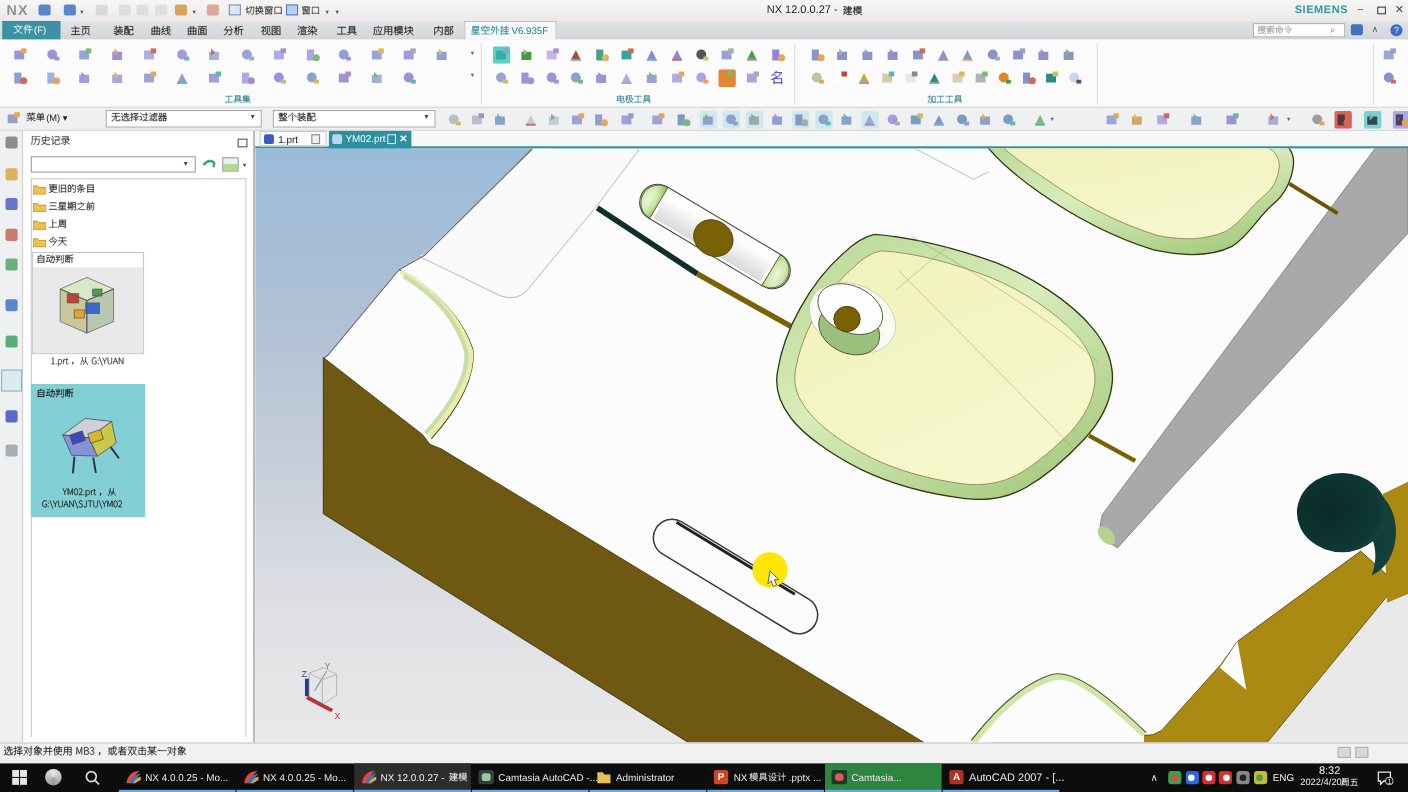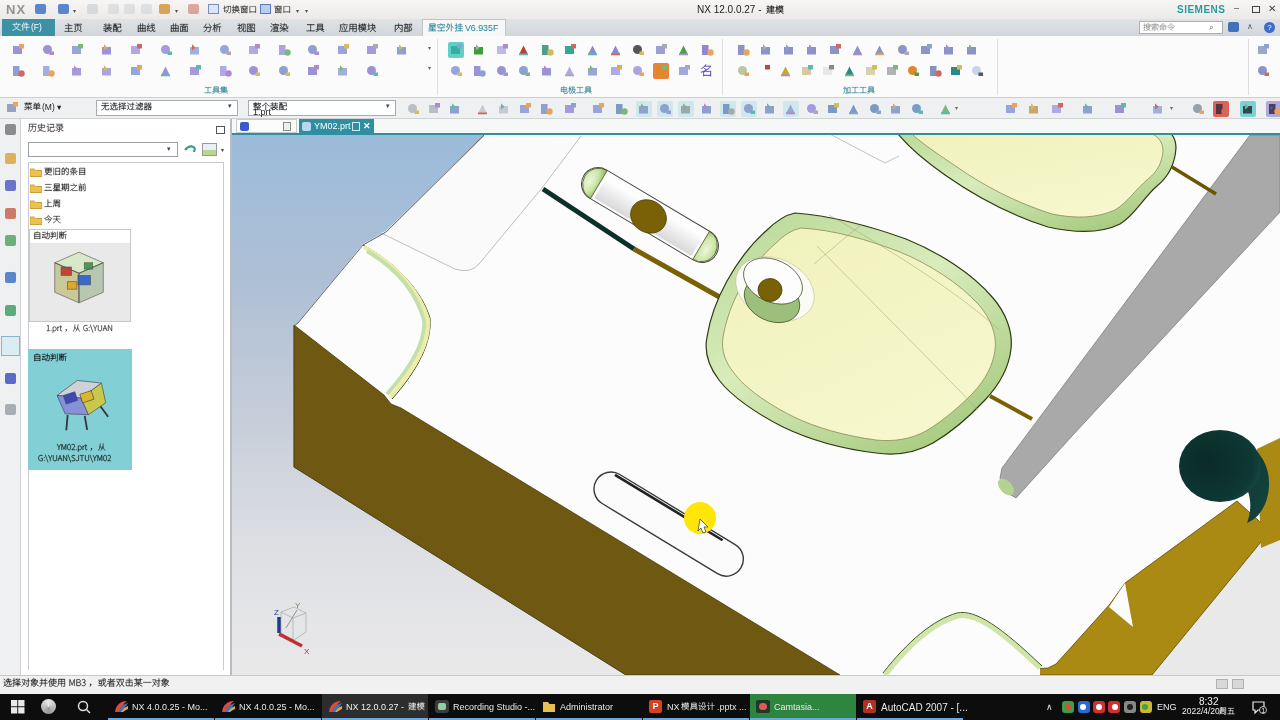--- a/index.html
+++ b/index.html
@@ -666,21 +666,21 @@
 <svg style="position:absolute;left:57px;top:443px;overflow:visible" width="51" height="10">
     <path transform="translate(0,7.0)" d="M1.8 0V-2.4L0 -5.8H0.4L1.3 -3.9Q1.4 -3.6 1.6 -3.3Q1.7 -3 1.9 -2.7H1.9Q2.1 -3 2.3 -3.3Q2.4 -3.6 2.6 -3.9L3.5 -5.8H3.8L2.1 -2.4V0Z M4.7 0V-5.8H5.2L6.4 -2.3Q6.6 -2 6.7 -1.7Q6.8 -1.3 6.9 -1H7Q7.1 -1.3 7.2 -1.7Q7.3 -2 7.4 -2.3L8.7 -5.8H9.1V0H8.8V-4Q8.8 -4.2 8.8 -4.5Q8.8 -4.8 8.9 -5Q8.9 -5.3 8.9 -5.5H8.8L8.4 -4.3L7.1 -0.6H6.8L5.5 -4.3L5 -5.5H5Q5 -5.3 5 -5Q5 -4.8 5 -4.5Q5 -4.2 5 -4V0Z M12.1 0.1Q11.6 0.1 11.2 -0.2Q10.8 -0.6 10.7 -1.2Q10.5 -1.9 10.5 -2.9Q10.5 -3.9 10.7 -4.6Q10.8 -5.3 11.2 -5.6Q11.6 -5.9 12.1 -5.9Q12.6 -5.9 13 -5.6Q13.3 -5.3 13.5 -4.6Q13.7 -3.9 13.7 -2.9Q13.7 -1.9 13.5 -1.2Q13.3 -0.6 13 -0.2Q12.6 0.1 12.1 0.1ZM12.1 -0.2Q12.5 -0.2 12.8 -0.5Q13.1 -0.8 13.3 -1.4Q13.4 -2 13.4 -2.9Q13.4 -3.8 13.3 -4.4Q13.1 -5 12.8 -5.3Q12.5 -5.7 12.1 -5.7Q11.7 -5.7 11.4 -5.3Q11.1 -5 10.9 -4.4Q10.8 -3.8 10.8 -2.9Q10.8 -2 10.9 -1.4Q11.1 -0.8 11.4 -0.5Q11.7 -0.2 12.1 -0.2Z M14.6 0V-0.2Q15.6 -1.1 16.2 -1.8Q16.8 -2.5 17.1 -3.1Q17.4 -3.7 17.4 -4.3Q17.4 -4.7 17.2 -5Q17.1 -5.3 16.8 -5.5Q16.5 -5.6 16.1 -5.6Q15.7 -5.6 15.3 -5.4Q15 -5.2 14.7 -4.9L14.5 -5.1Q14.8 -5.4 15.2 -5.7Q15.6 -5.9 16.1 -5.9Q16.6 -5.9 17 -5.7Q17.3 -5.5 17.5 -5.1Q17.7 -4.8 17.7 -4.3Q17.7 -3.6 17.4 -3Q17 -2.4 16.5 -1.7Q15.9 -1 15 -0.2Q15.3 -0.2 15.5 -0.3Q15.8 -0.3 16 -0.3H18V0Z M19.3 0.1Q19.2 0.1 19.1 0Q19 -0.1 19 -0.2Q19 -0.4 19.1 -0.5Q19.2 -0.6 19.3 -0.6Q19.4 -0.6 19.5 -0.5Q19.6 -0.4 19.6 -0.2Q19.6 -0.1 19.5 0Q19.4 0.1 19.3 0.1Z M21 1.9V-4.2H21.3L21.3 -3.7H21.3Q21.7 -3.9 22 -4.1Q22.4 -4.3 22.8 -4.3Q23.4 -4.3 23.7 -4.1Q24.1 -3.8 24.3 -3.3Q24.5 -2.8 24.5 -2.2Q24.5 -1.5 24.2 -0.9Q24 -0.4 23.5 -0.2Q23.1 0.1 22.6 0.1Q22.3 0.1 22 -0Q21.7 -0.2 21.3 -0.4V0.4V1.9ZM22.6 -0.2Q23.1 -0.2 23.4 -0.4Q23.8 -0.7 24 -1.1Q24.2 -1.6 24.2 -2.2Q24.2 -2.7 24 -3.1Q23.9 -3.6 23.6 -3.8Q23.3 -4.1 22.8 -4.1Q22.4 -4.1 22.1 -3.9Q21.7 -3.7 21.3 -3.3V-0.7Q21.7 -0.4 22 -0.3Q22.4 -0.2 22.6 -0.2Z M25.8 0V-4.2H26L26.1 -3.4H26.1Q26.3 -3.8 26.6 -4.1Q26.9 -4.3 27.3 -4.3Q27.4 -4.3 27.5 -4.3Q27.6 -4.3 27.7 -4.2L27.6 -4Q27.5 -4 27.5 -4Q27.4 -4 27.3 -4Q27 -4 26.7 -3.8Q26.3 -3.5 26.1 -2.9V0Z M29.6 0.1Q29.2 0.1 29 -0Q28.8 -0.2 28.7 -0.5Q28.6 -0.8 28.6 -1.1V-4H27.9V-4.2L28.6 -4.2L28.6 -5.4H28.9V-4.2H30.1V-4H28.9V-1.1Q28.9 -0.7 29 -0.4Q29.2 -0.2 29.6 -0.2Q29.7 -0.2 29.9 -0.2Q30 -0.2 30.2 -0.3L30.3 -0.1Q30.1 0 29.9 0.1Q29.7 0.1 29.6 0.1Z M33.7 0.6 33.6 0.4Q34.1 0.2 34.3 -0.2Q34.6 -0.5 34.6 -1.1L34.4 -1.6L34.8 -1.2Q34.7 -1 34.6 -1Q34.5 -1 34.4 -1Q34.2 -1 34.1 -1.1Q34 -1.2 34 -1.4Q34 -1.6 34.1 -1.7Q34.2 -1.8 34.4 -1.8Q34.6 -1.8 34.8 -1.6Q34.9 -1.4 34.9 -1.1Q34.9 -0.5 34.6 -0Q34.2 0.4 33.7 0.6Z M42.9 -3.9 43 -4Q43.4 -3.6 43.7 -3.2Q44 -2.7 44.3 -2.2Q44.6 -1.8 44.7 -1.4L44.5 -1.3Q44.4 -1.6 44.1 -2.1Q43.8 -2.6 43.5 -3Q43.2 -3.5 42.9 -3.9ZM46 -3.8Q46.1 -3.3 46.3 -2.7Q46.5 -2.2 46.7 -1.6Q47 -1 47.4 -0.5Q47.8 -0 48.3 0.3Q48.3 0.3 48.2 0.4Q48.2 0.4 48.2 0.4Q48.1 0.5 48.1 0.5Q47.6 0.1 47.2 -0.4Q46.8 -0.9 46.6 -1.4Q46.3 -2 46.1 -2.6Q45.9 -3.1 45.8 -3.6ZM43.1 -6.4 43.3 -6.4Q43.2 -4.8 43 -3.5Q42.8 -2.3 42.5 -1.2Q42.1 -0.2 41.4 0.6Q41.4 0.6 41.4 0.5Q41.3 0.5 41.3 0.5Q41.2 0.4 41.2 0.4Q41.9 -0.3 42.3 -1.3Q42.6 -2.4 42.8 -3.6Q43 -4.9 43.1 -6.4ZM46.1 -6.4 46.3 -6.4Q46.2 -5.2 46.1 -4.1Q45.9 -3.1 45.7 -2.3Q45.4 -1.4 45 -0.7Q44.6 -0 43.9 0.5Q43.9 0.5 43.9 0.5Q43.8 0.5 43.8 0.4Q43.7 0.4 43.7 0.4Q44.6 -0.3 45 -1.3Q45.5 -2.3 45.8 -3.6Q46 -4.8 46.1 -6.4Z" fill="#111" stroke="#111" stroke-width="0.30"></path>
   </svg>
 <svg style="position:absolute;left:38px;top:454px;overflow:visible" width="75" height="10">
     <path transform="translate(0,7.0)" d="M2.9 0.1Q2.2 0.1 1.7 -0.3Q1.1 -0.6 0.8 -1.3Q0.5 -2 0.5 -2.9Q0.5 -3.6 0.7 -4.2Q0.9 -4.7 1.2 -5.1Q1.5 -5.5 2 -5.7Q2.5 -5.9 3 -5.9Q3.6 -5.9 4 -5.7Q4.4 -5.5 4.6 -5.2L4.4 -5Q4.2 -5.3 3.8 -5.5Q3.5 -5.6 3 -5.6Q2.3 -5.6 1.8 -5.3Q1.3 -5 1.1 -4.4Q0.8 -3.8 0.8 -2.9Q0.8 -2.1 1.1 -1.5Q1.3 -0.9 1.8 -0.5Q2.3 -0.2 3 -0.2Q3.4 -0.2 3.8 -0.3Q4.1 -0.4 4.3 -0.6V-2.5H2.9V-2.8H4.6V-0.5Q4.4 -0.3 3.9 -0.1Q3.5 0.1 2.9 0.1Z M6.2 -3.3Q6.1 -3.3 6 -3.4Q5.9 -3.5 5.9 -3.7Q5.9 -3.8 6 -3.9Q6.1 -4 6.2 -4Q6.3 -4 6.4 -3.9Q6.5 -3.8 6.5 -3.7Q6.5 -3.5 6.4 -3.4Q6.3 -3.3 6.2 -3.3ZM6.2 0.1Q6.1 0.1 6 0Q5.9 -0.1 5.9 -0.2Q5.9 -0.4 6 -0.5Q6.1 -0.6 6.2 -0.6Q6.3 -0.6 6.4 -0.5Q6.5 -0.4 6.5 -0.2Q6.5 -0.1 6.4 0Q6.3 0.1 6.2 0.1Z M10 1.4 7.2 -6.3H7.4L10.2 1.4Z M12.1 0V-2.4L10.3 -5.8H10.7L11.6 -3.9Q11.7 -3.6 11.9 -3.3Q12 -3 12.2 -2.7H12.2Q12.4 -3 12.6 -3.3Q12.8 -3.6 12.9 -3.9L13.8 -5.8H14.1L12.4 -2.4V0Z M16.9 0.1Q16.6 0.1 16.2 0Q15.9 -0.1 15.6 -0.4Q15.4 -0.6 15.2 -1.1Q15 -1.5 15 -2.2V-5.8H15.3V-2.2Q15.3 -1.4 15.5 -1Q15.8 -0.5 16.1 -0.4Q16.5 -0.2 16.9 -0.2Q17.4 -0.2 17.7 -0.4Q18.1 -0.5 18.3 -1Q18.6 -1.4 18.6 -2.2V-5.8H18.9V-2.2Q18.9 -1.5 18.7 -1.1Q18.5 -0.6 18.2 -0.4Q18 -0.1 17.6 0Q17.3 0.1 16.9 0.1Z M19.8 0 21.9 -5.8H22.1L24.2 0H23.9L22.7 -3.5Q22.5 -4 22.3 -4.5Q22.2 -5 22 -5.5H22Q21.8 -5 21.7 -4.5Q21.5 -4 21.3 -3.5L20.1 0ZM20.7 -2.1V-2.3H23.3V-2.1Z M25.2 0V-5.8H25.5L28.1 -1.6L28.7 -0.4H28.8Q28.7 -0.9 28.7 -1.3Q28.7 -1.7 28.7 -2.1V-5.8H29V0H28.7L26.1 -4.2L25.5 -5.4H25.4Q25.4 -5 25.5 -4.6Q25.5 -4.2 25.5 -3.8V0Z M32.7 1.4 29.9 -6.3H30.2L33 1.4Z M35.4 0.1Q34.8 0.1 34.3 -0.1Q33.8 -0.4 33.5 -0.8L33.7 -1Q34 -0.6 34.4 -0.4Q34.9 -0.2 35.4 -0.2Q36.1 -0.2 36.5 -0.5Q36.9 -0.9 36.9 -1.4Q36.9 -1.8 36.8 -2Q36.6 -2.3 36.4 -2.4Q36.1 -2.6 35.8 -2.7L35 -3.1Q34.7 -3.2 34.4 -3.4Q34.2 -3.5 34 -3.8Q33.8 -4.1 33.8 -4.5Q33.8 -4.9 34 -5.2Q34.2 -5.6 34.6 -5.7Q35 -5.9 35.4 -5.9Q36 -5.9 36.4 -5.7Q36.8 -5.5 37 -5.2L36.8 -5Q36.6 -5.3 36.2 -5.5Q35.9 -5.6 35.4 -5.6Q34.8 -5.6 34.4 -5.3Q34.1 -5 34.1 -4.5Q34.1 -4.2 34.2 -4Q34.4 -3.7 34.7 -3.6Q34.9 -3.5 35.1 -3.4L36 -3Q36.3 -2.8 36.6 -2.6Q36.9 -2.4 37 -2.2Q37.2 -1.9 37.2 -1.4Q37.2 -1 37 -0.6Q36.8 -0.3 36.4 -0.1Q36 0.1 35.4 0.1Z M39.4 0.1Q38.9 0.1 38.5 -0.1Q38.2 -0.3 38 -0.7L38.2 -0.9Q38.4 -0.5 38.7 -0.3Q39 -0.2 39.4 -0.2Q39.9 -0.2 40.2 -0.5Q40.5 -0.9 40.5 -1.6V-5.8H40.8V-1.5Q40.8 -1.1 40.6 -0.7Q40.5 -0.3 40.2 -0.1Q39.9 0.1 39.4 0.1Z M43.8 0V-5.5H41.9V-5.8H45.9V-5.5H44.1V0Z M49 0.1Q48.6 0.1 48.3 0Q47.9 -0.1 47.7 -0.4Q47.4 -0.6 47.2 -1.1Q47.1 -1.5 47.1 -2.2V-5.8H47.4V-2.2Q47.4 -1.4 47.6 -1Q47.8 -0.5 48.2 -0.4Q48.6 -0.2 49 -0.2Q49.4 -0.2 49.8 -0.4Q50.1 -0.5 50.4 -1Q50.6 -1.4 50.6 -2.2V-5.8H50.9V-2.2Q50.9 -1.5 50.7 -1.1Q50.6 -0.6 50.3 -0.4Q50 -0.1 49.7 0Q49.3 0.1 49 0.1Z M54.6 1.4 51.8 -6.3H52L54.8 1.4Z M56.7 0V-2.4L55 -5.8H55.3L56.2 -3.9Q56.4 -3.6 56.5 -3.3Q56.7 -3 56.8 -2.7H56.9Q57 -3 57.2 -3.3Q57.4 -3.6 57.5 -3.9L58.4 -5.8H58.7L57 -2.4V0Z M59.7 0V-5.8H60.1L61.4 -2.3Q61.5 -2 61.6 -1.7Q61.7 -1.3 61.8 -1H61.9Q62 -1.3 62.1 -1.7Q62.2 -2 62.3 -2.3L63.6 -5.8H64.1V0H63.8V-4Q63.8 -4.2 63.8 -4.5Q63.8 -4.8 63.8 -5Q63.8 -5.3 63.8 -5.5H63.8L63.3 -4.3L62 -0.6H61.7L60.4 -4.3L59.9 -5.5H59.9Q59.9 -5.3 59.9 -5Q59.9 -4.8 59.9 -4.5Q59.9 -4.2 59.9 -4V0Z M67 0.1Q66.5 0.1 66.1 -0.2Q65.8 -0.6 65.6 -1.2Q65.4 -1.9 65.4 -2.9Q65.4 -3.9 65.6 -4.6Q65.8 -5.3 66.1 -5.6Q66.5 -5.9 67 -5.9Q67.5 -5.9 67.9 -5.6Q68.3 -5.3 68.5 -4.6Q68.7 -3.9 68.7 -2.9Q68.7 -1.9 68.5 -1.2Q68.3 -0.6 67.9 -0.2Q67.5 0.1 67 0.1ZM67 -0.2Q67.4 -0.2 67.7 -0.5Q68 -0.8 68.2 -1.4Q68.4 -2 68.4 -2.9Q68.4 -3.8 68.2 -4.4Q68 -5 67.7 -5.3Q67.4 -5.7 67 -5.7Q66.6 -5.7 66.3 -5.3Q66 -5 65.8 -4.4Q65.7 -3.8 65.7 -2.9Q65.7 -2 65.8 -1.4Q66 -0.8 66.3 -0.5Q66.6 -0.2 67 -0.2Z M69.5 0V-0.2Q70.5 -1.1 71.1 -1.8Q71.7 -2.5 72 -3.1Q72.3 -3.7 72.3 -4.3Q72.3 -4.7 72.1 -5Q72 -5.3 71.7 -5.5Q71.5 -5.6 71 -5.6Q70.6 -5.6 70.3 -5.4Q69.9 -5.2 69.7 -4.9L69.5 -5.1Q69.8 -5.4 70.1 -5.7Q70.5 -5.9 71 -5.9Q71.5 -5.9 71.9 -5.7Q72.2 -5.5 72.4 -5.1Q72.6 -4.8 72.6 -4.3Q72.6 -3.6 72.3 -3Q72 -2.4 71.4 -1.7Q70.8 -1 70 -0.2Q70.2 -0.2 70.4 -0.3Q70.7 -0.3 70.9 -0.3H72.9V0Z" fill="#111" stroke="#111" stroke-width="0.30"></path>
   </svg>
 <div class="ab" style="left:232px;top:119px;width:1048px;height:16px;background:#f6f7f7"></div>
 <div class="ab" style="left:232px;top:133px;width:1048px;height:2px;background:#2e8fa1"></div>
 <div class="ab" style="left:236px;top:119px;width:61px;height:14px;background:#fcfcfc;border:1px solid #c8ccd0"></div>
 <div class="ab" style="left:240px;top:122px;width:9px;height:9px;background:#3a5ac8;border-radius:2px"></div>
-<span class="ab" style="left:253px;top:107px;font-size:9px;color:#222">1.prt</span>
+<span class="ab" style="left:253px;top:122px;font-size:9px;color:#222">1.prt</span>
 <div class="ab" style="left:283px;top:122px;width:8px;height:9px;border:1px solid #888;background:#eee"></div>
 <div class="ab" style="left:299px;top:119px;width:75px;height:16px;background:#2e8fa1"></div>
 <div class="ab" style="left:302px;top:122px;width:9px;height:9px;background:#b8d8f0;border-radius:2px"></div>
 <span class="ab" style="left:314px;top:121px;font-size:9px;color:#fff">YM02.prt</span>
 <div class="ab" style="left:352px;top:122px;width:8px;height:9px;border:1px solid #d0e8f0"></div>
 <span class="ab" style="left:363px;top:121px;font-size:9px;color:#fff;font-weight:bold">✕</span>
 <svg class="ab" style="left:232px;top:135px" width="1048" height="540" viewBox="232 135 1048 540">
     <defs>
 <linearGradient id="sky" x1="0" y1="0" x2="0" y2="1">
 <stop offset="0" stop-color="#9bbbda"></stop>
@@ -815,21 +815,21 @@
     <path d="M4,12 C6,7 9,4 14,3 C11,7 10,9 9,12 Z" fill="#3a72c8"></path>
     <path d="M7,12 C9,9 11,7 14,6 L14,9 C12,10 10,11 9,12 Z" fill="#e8a828"></path>
   </svg>
 <span class="ab" style="left:346px;top:702px;font-size:9px;color:#f0f0f0">NX 12.0.0.27 - </span>
 <svg style="position:absolute;left:408px;top:702px;overflow:visible" width="19" height="11">
     <path transform="translate(0,7.5)" d="M2.8 -5.1H8V-4.9H2.8ZM3.2 -2.8H7.6V-2.6H3.2ZM2.9 -1.6H8V-1.4H2.9ZM5.1 -7.1H5.4V-0.3H5.1ZM3.4 -6.2H7.3V-3.7H3.3V-4H7.1V-6H3.4ZM0.6 -6.5H2.6V-6.2H0.6ZM1.1 -4H2.5V-3.8H1ZM2.4 -4H2.5L2.6 -4L2.7 -4Q2.5 -2.3 1.9 -1.1Q1.4 -0 0.6 0.6Q0.6 0.6 0.6 0.5Q0.5 0.5 0.5 0.5Q0.5 0.4 0.4 0.4Q1.2 -0.2 1.7 -1.3Q2.3 -2.4 2.4 -4ZM1.1 -2.9Q1.3 -1.9 1.8 -1.4Q2.2 -0.8 2.8 -0.5Q3.4 -0.1 4.1 -0Q4.9 0.1 5.7 0.1Q5.8 0.1 6 0.1Q6.2 0.1 6.6 0.1Q6.9 0.1 7.2 0.1Q7.5 0.1 7.8 0.1Q8 0.1 8.1 0.1Q8.1 0.1 8.1 0.2Q8 0.2 8 0.3Q8 0.3 8 0.3H7.5H5.7Q4.8 0.3 4 0.2Q3.3 0.1 2.6 -0.2Q2 -0.6 1.6 -1.2Q1.1 -1.8 0.8 -2.8ZM0.9 -3.6Q0.9 -3.7 0.8 -3.7Q0.8 -3.7 0.8 -3.8Q0.8 -3.9 0.7 -3.9Q0.9 -3.9 1 -4Q1.1 -4.1 1.2 -4.3Q1.3 -4.5 1.5 -4.8Q1.7 -5.1 2 -5.5Q2.2 -6 2.4 -6.4V-6.5L2.5 -6.5L2.7 -6.4Q2.3 -5.7 1.9 -5Q1.5 -4.3 1.1 -3.8V-3.8Q1.1 -3.8 1.1 -3.8Q1 -3.8 1 -3.7Q0.9 -3.7 0.9 -3.7Q0.9 -3.7 0.9 -3.6Z M11.5 -6.2H16.5V-6H11.5ZM11.3 -1.6H16.4V-1.4H11.3ZM13 -7.1H13.2V-5.2H13ZM14.8 -7.1H15.1V-5.2H14.8ZM12.2 -3.7V-2.8H15.8V-3.7ZM12.2 -4.8V-3.9H15.8V-4.8ZM11.9 -5H16V-2.6H11.9ZM13.8 -2.6H14Q13.9 -2 13.8 -1.5Q13.6 -1 13.3 -0.6Q13 -0.2 12.5 0.1Q12 0.4 11.3 0.6Q11.2 0.6 11.2 0.5Q11.2 0.4 11.1 0.4Q11.8 0.2 12.3 -0Q12.8 -0.3 13.1 -0.7Q13.4 -1.1 13.5 -1.5Q13.7 -2 13.8 -2.6ZM14.1 -1.6Q14.4 -0.8 15 -0.3Q15.7 0.2 16.6 0.4Q16.6 0.4 16.5 0.5Q16.5 0.5 16.5 0.5Q16.5 0.6 16.4 0.6Q15.5 0.4 14.8 -0.2Q14.1 -0.7 13.8 -1.5ZM9 -5.4H11.4V-5.1H9ZM10.2 -7.1H10.4V0.6H10.2ZM10.2 -5.3 10.4 -5.2Q10.3 -4.8 10.2 -4.2Q10 -3.6 9.9 -3.1Q9.7 -2.6 9.5 -2.1Q9.3 -1.7 9.1 -1.3Q9.1 -1.4 9 -1.4Q9 -1.5 9 -1.5Q8.9 -1.5 8.9 -1.5Q9.1 -1.8 9.3 -2.3Q9.5 -2.7 9.6 -3.2Q9.8 -3.7 10 -4.3Q10.1 -4.8 10.2 -5.3ZM10.4 -4.7Q10.5 -4.6 10.6 -4.4Q10.8 -4.1 10.9 -3.8Q11.1 -3.6 11.2 -3.3Q11.4 -3.1 11.4 -2.9L11.2 -2.7Q11.2 -2.9 11 -3.1Q10.9 -3.4 10.8 -3.7Q10.6 -4 10.5 -4.2Q10.3 -4.5 10.3 -4.6Z" fill="#f0f0f0" stroke="#f0f0f0" stroke-width="0.32"></path>
   </svg>
 <div class="ab" style="left:429px;top:718px;width:106px;height:2px;background:#6aa8e0"></div>
 <div class="ab" style="left:435px;top:700px;width:14px;height:13px;background:#3a3d40;border-radius:3px"></div>
 <div class="ab" style="left:438px;top:703px;width:8px;height:7px;background:#8fd0a0;border-radius:2px"></div>
-<span class="ab" style="left:453px;top:702px;font-size:9px;color:#e8e8e8;white-space:nowrap">Recording Studio -...</span>
+<span class="ab" style="left:453px;top:702px;font-size:9px;color:#e8e8e8;white-space:nowrap">Camtasia AutoCAD -...</span>
 <div class="ab" style="left:536px;top:718px;width:106px;height:2px;background:#6aa8e0"></div>
 <svg class="ab" style="left:542px;top:700px" width="14" height="13">
     <path d="M1,2 h5 l1.5,2 H13 V12 H1 Z" fill="#e8c050"></path>
   </svg>
 <span class="ab" style="left:560px;top:702px;font-size:9px;color:#e8e8e8;white-space:nowrap">Administrator</span>
 <div class="ab" style="left:643px;top:718px;width:106px;height:2px;background:#6aa8e0"></div>
 <div class="ab" style="left:649px;top:700px;width:13px;height:13px;background:#d04423;border-radius:2px;color:#fff;font-size:9px;text-align:center;line-height:13px;font-weight:bold">P</div>
 <span class="ab" style="left:667px;top:702px;font-size:9px;color:#e8e8e8">NX</span>
 <svg style="position:absolute;left:681px;top:702px;overflow:visible" width="36" height="11">
     <path transform="translate(0,7.5)" d="M3 -6.2H8V-6H3ZM2.8 -1.6H7.9V-1.4H2.8ZM4.5 -7.1H4.7V-5.2H4.5ZM6.3 -7.1H6.6V-5.2H6.3ZM3.7 -3.7V-2.8H7.3V-3.7ZM3.7 -4.8V-3.9H7.3V-4.8ZM3.4 -5H7.5V-2.6H3.4ZM5.3 -2.6H5.5Q5.4 -2 5.3 -1.5Q5.1 -1 4.8 -0.6Q4.5 -0.2 4 0.1Q3.5 0.4 2.8 0.6Q2.7 0.6 2.7 0.5Q2.7 0.4 2.6 0.4Q3.3 0.2 3.8 -0Q4.3 -0.3 4.6 -0.7Q4.9 -1.1 5 -1.5Q5.2 -2 5.3 -2.6ZM5.6 -1.6Q5.9 -0.8 6.5 -0.3Q7.2 0.2 8.1 0.4Q8.1 0.4 8 0.5Q8 0.5 8 0.5Q8 0.6 7.9 0.6Q7 0.4 6.3 -0.2Q5.6 -0.7 5.3 -1.5ZM0.5 -5.4H2.9V-5.1H0.5ZM1.7 -7.1H1.9V0.6H1.7ZM1.7 -5.3 1.9 -5.2Q1.8 -4.8 1.7 -4.2Q1.5 -3.6 1.4 -3.1Q1.2 -2.6 1 -2.1Q0.8 -1.7 0.6 -1.3Q0.6 -1.4 0.5 -1.4Q0.5 -1.5 0.5 -1.5Q0.4 -1.5 0.4 -1.5Q0.6 -1.8 0.8 -2.3Q1 -2.7 1.1 -3.2Q1.3 -3.7 1.5 -4.3Q1.6 -4.8 1.7 -5.3ZM1.9 -4.7Q2 -4.6 2.1 -4.4Q2.3 -4.1 2.4 -3.8Q2.6 -3.6 2.7 -3.3Q2.9 -3.1 2.9 -2.9L2.7 -2.7Q2.7 -2.9 2.5 -3.1Q2.4 -3.4 2.3 -3.7Q2.1 -4 2 -4.2Q1.8 -4.5 1.8 -4.6Z M13.9 -0.9 14 -1.1Q14.5 -0.9 15 -0.6Q15.4 -0.3 15.8 -0.1Q16.3 0.2 16.6 0.4L16.4 0.6Q16.1 0.4 15.7 0.1Q15.3 -0.1 14.8 -0.4Q14.3 -0.7 13.9 -0.9ZM9 -1.6H16.5V-1.3H9ZM10.5 -5.4H15.1V-5.1H10.5ZM10.5 -4.1H15.1V-3.9H10.5ZM10.5 -2.9H15.1V-2.6H10.5ZM11.4 -1.1 11.7 -0.9Q11.4 -0.7 10.9 -0.4Q10.5 -0.1 10 0.2Q9.6 0.4 9.1 0.6Q9.1 0.6 9 0.5Q9 0.4 8.9 0.4Q9.4 0.2 9.8 -0Q10.3 -0.3 10.7 -0.5Q11.1 -0.8 11.4 -1.1ZM10.4 -6.6H15.3V-1.4H15V-6.4H10.6V-1.4H10.4Z M18.2 -6.7 18.4 -6.9Q18.6 -6.7 18.9 -6.4Q19.1 -6.2 19.3 -6Q19.5 -5.8 19.6 -5.6L19.5 -5.4Q19.3 -5.6 19.1 -5.8Q18.9 -6 18.7 -6.3Q18.4 -6.5 18.2 -6.7ZM18.6 0.4 18.6 0.1 18.7 -0.1 20.2 -1Q20.2 -0.9 20.3 -0.9Q20.3 -0.8 20.3 -0.8Q19.8 -0.4 19.4 -0.2Q19.1 -0 18.9 0.1Q18.8 0.2 18.7 0.3Q18.6 0.3 18.6 0.4ZM17.4 -4.3H18.9V-4.1H17.4ZM21.5 -6.7H23.6V-6.5H21.5ZM20.3 -3.2H24.4V-3H20.3ZM24.3 -3.2H24.3L24.4 -3.3L24.5 -3.2Q24.3 -2.4 23.8 -1.8Q23.4 -1.2 22.8 -0.7Q22.2 -0.2 21.6 0.1Q20.9 0.4 20.3 0.6Q20.3 0.6 20.2 0.5Q20.2 0.4 20.1 0.4Q20.8 0.2 21.4 -0.1Q22 -0.4 22.6 -0.9Q23.1 -1.3 23.6 -1.9Q24 -2.5 24.3 -3.2ZM20.9 -3.1Q21.2 -2.2 21.8 -1.5Q22.4 -0.8 23.3 -0.3Q24.1 0.2 25.1 0.4Q25.1 0.4 25 0.5Q25 0.5 25 0.6Q24.9 0.6 24.9 0.6Q23.4 0.3 22.3 -0.7Q21.2 -1.6 20.7 -3ZM21.4 -6.7H21.6V-5.8Q21.6 -5.4 21.5 -5Q21.4 -4.6 21 -4.2Q20.7 -3.8 20.1 -3.5Q20.1 -3.6 20.1 -3.6Q20 -3.6 20 -3.7Q20 -3.7 19.9 -3.7Q20.5 -4 20.8 -4.3Q21.1 -4.7 21.2 -5.1Q21.4 -5.4 21.4 -5.8ZM23.5 -6.7H23.7V-4.6Q23.7 -4.5 23.8 -4.4Q23.8 -4.3 23.9 -4.3Q23.9 -4.3 24.1 -4.3Q24.3 -4.3 24.4 -4.3Q24.6 -4.3 24.6 -4.3Q24.7 -4.3 24.8 -4.3Q24.9 -4.4 25 -4.4Q25 -4.3 25 -4.2Q25 -4.1 25 -4.1Q24.9 -4.1 24.8 -4.1Q24.7 -4.1 24.6 -4.1Q24.6 -4.1 24.4 -4.1Q24.2 -4.1 24.1 -4.1Q23.9 -4.1 23.9 -4.1Q23.7 -4.1 23.6 -4.1Q23.5 -4.2 23.5 -4.3Q23.5 -4.4 23.5 -4.6ZM18.6 0.4Q18.6 0.3 18.5 0.3Q18.5 0.3 18.5 0.2Q18.4 0.2 18.4 0.2Q18.5 0.1 18.6 0Q18.7 -0.1 18.7 -0.2Q18.8 -0.4 18.8 -0.6V-4.3H19.1V-0.2Q19.1 -0.2 19 -0.1Q18.9 -0 18.8 0.1Q18.7 0.1 18.6 0.2Q18.6 0.3 18.6 0.4Z M26.9 -6.7 27 -6.9Q27.3 -6.7 27.5 -6.4Q27.8 -6.2 28 -6Q28.2 -5.7 28.3 -5.6L28.1 -5.4Q28 -5.5 27.8 -5.8Q27.6 -6 27.3 -6.2Q27.1 -6.5 26.9 -6.7ZM27.2 0.3 27.2 0 27.4 -0.2 28.9 -1.2Q28.9 -1.2 28.9 -1.1Q28.9 -1.1 29 -1Q29 -1 29 -1Q28.4 -0.6 28.1 -0.4Q27.8 -0.1 27.6 -0Q27.4 0.1 27.3 0.2Q27.3 0.3 27.2 0.3ZM26 -4.3H27.5V-4.1H26ZM28.7 -4.1H33.6V-3.9H28.7ZM31 -7H31.2V0.6H31ZM27.2 0.3Q27.2 0.3 27.2 0.2Q27.1 0.2 27.1 0.1Q27.1 0.1 27 0.1Q27.1 0 27.3 -0.1Q27.4 -0.3 27.4 -0.6V-4.3H27.7V-0.2Q27.7 -0.2 27.6 -0.1Q27.6 -0.1 27.5 -0Q27.4 0 27.4 0.1Q27.3 0.2 27.3 0.2Q27.2 0.3 27.2 0.3Z" fill="#e8e8e8" stroke="#e8e8e8" stroke-width="0.32"></path>

